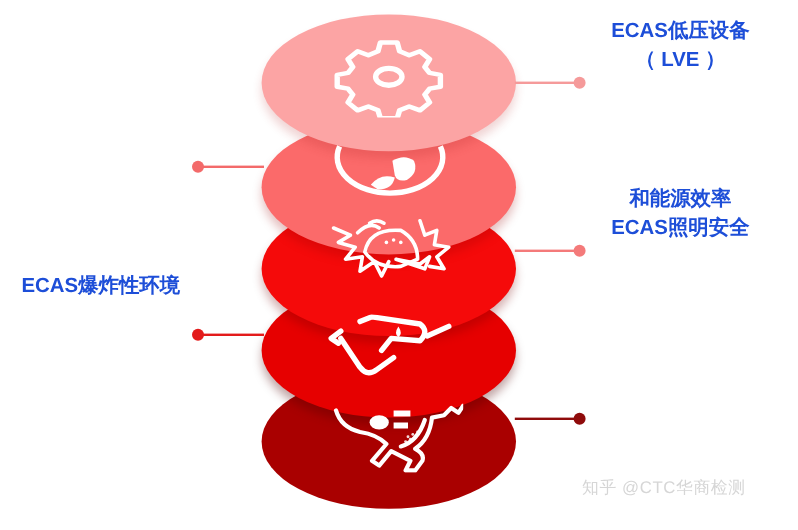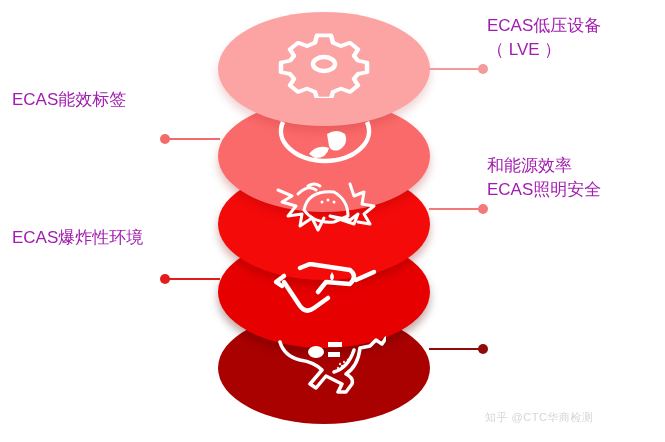--- a/index.html
+++ b/index.html
@@ -1,24 +1,24 @@
 <!DOCTYPE html>
 <html><head>
 <meta charset="utf-8">
 <style>
   html, body { margin:0; padding:0; }
   body { width:665px; height:442px; background:#ffffff; position:relative; overflow:hidden;
          font-family:"Liberation Sans","DejaVu Sans",sans-serif; }
   .stage { position:absolute; left:0; top:0; width:665px; height:442px; }
   .disc { position:absolute; border-radius:50%; }
-  .lbl { position:absolute; color:#a21caf; font-weight:normal; font-size:17px; line-height:24px; text-align:left; white-space:nowrap; }
+  .lbl { position:absolute; color:#1d4ed8; font-weight:bold; font-size:17px; line-height:24px; text-align:center; white-space:nowrap; }
   .line { position:absolute; height:2px; }
   .dot { position:absolute; width:10px; height:10px; border-radius:50%; }
   .icon { position:absolute; }
-  .wm { position:absolute; left:485px; top:398px; font-size:11px; color:#d6d6d6; letter-spacing:0.5px;margin-top:12px; }
+  .wm { position:absolute; left:485px; top:398px; font-size:14px; color:#d6d6d6; letter-spacing:0.5px; }
 </style>
 </head>
 <body>
 
 <div class="stage">
 
   <div class="disc" style="left:218px;top:312px;width:212px;height:112px;background:#a90000;"></div>
 
   <div class="disc" style="left:218px;top:236px;width:212px;height:112px;background:#e60000;box-shadow:0 6px 8px rgba(80,0,0,0.35);"></div>
 
@@ -97,27 +97,26 @@
 
   <div class="line" style="left:166px;top:278px;width:54px;background:#e31b1b;"></div>
   <div class="dot" style="left:160px;top:274px;background:#e31b1b;"></div>
 
   <div class="lbl" style="left:487px;top:14px;width:160px;">
     <div>ECAS低压设备</div>
     <div>（ LVE ）</div>
   </div>
 
   <div class="lbl" style="left:12px;top:88px;width:150px;">
-    <div>ECAS能效标签</div>
   </div>
 
   <div class="lbl" style="left:487px;top:154px;width:160px;">
     <div>和能源效率</div>
     <div>ECAS照明安全</div>
   </div>
 
-  <div class="lbl" style="left:12px;top:226px;width:168px;">
+  <div class="lbl" style="left:0px;top:226px;width:168px;">
     <div>ECAS爆炸性环境</div>
   </div>
 
 
   <div class="wm">知乎 @CTC华商检测</div>
 </div>
 
 </body></html>

